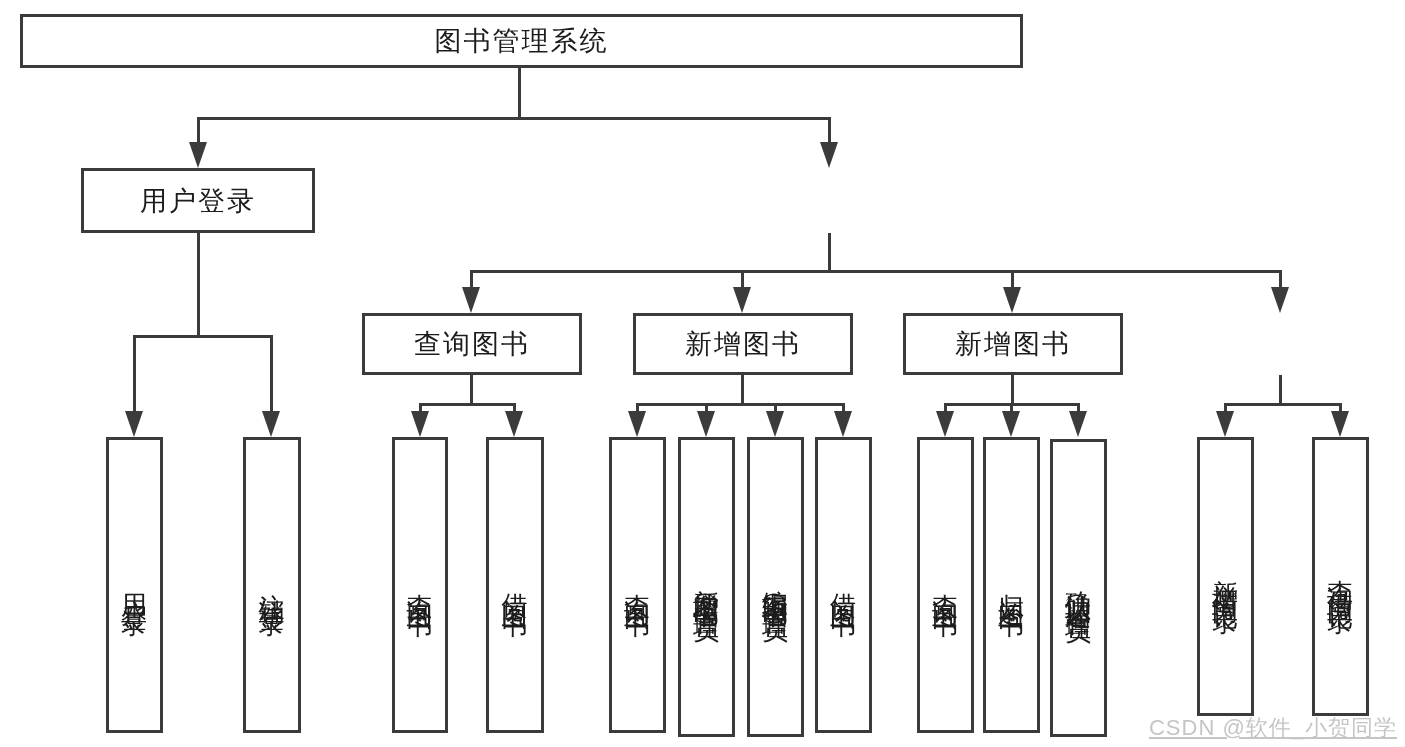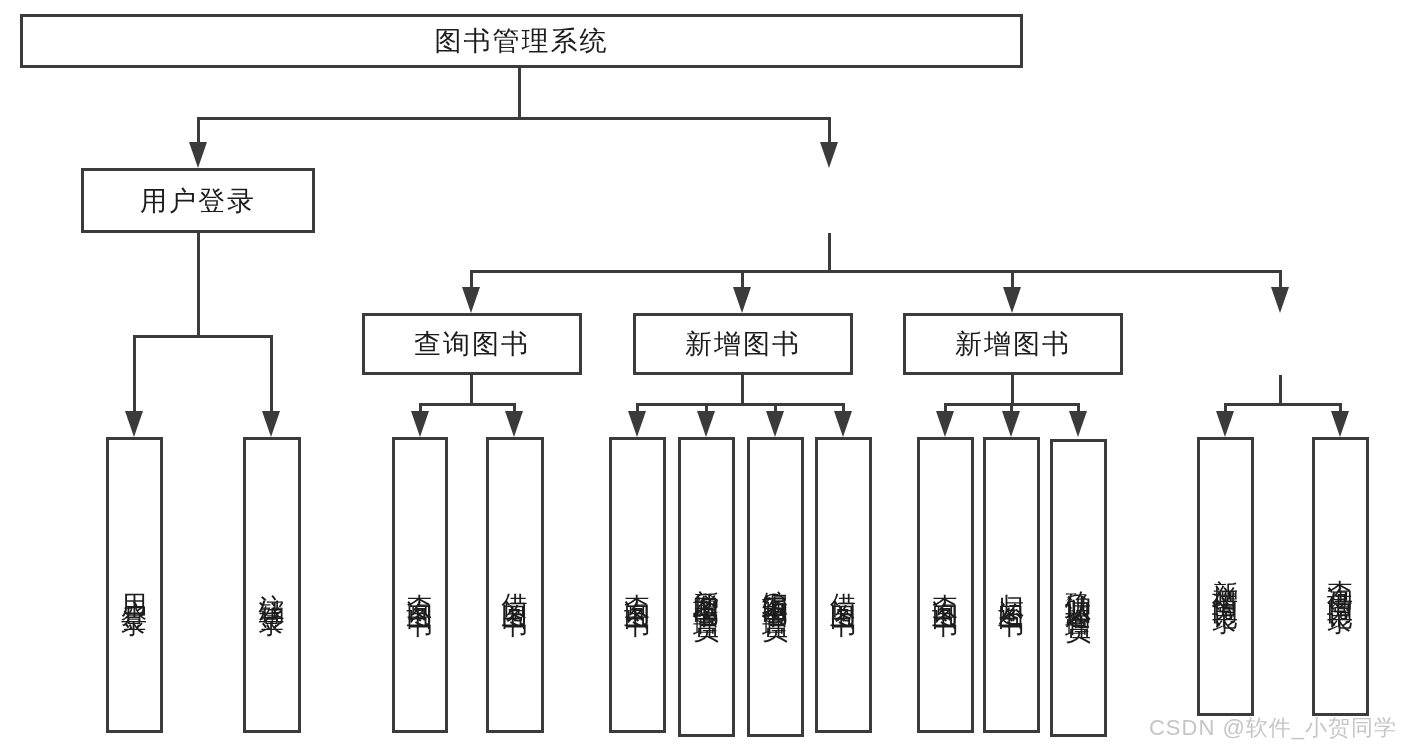--- a/index.html
+++ b/index.html
@@ -55,20 +55,21 @@
     border-top: 26px solid var(--line, #3b3b3b);
   }
   .watermark {
     position: absolute;
     right: 8px;
     bottom: 4px;
     font-size: 22px;
     color: var(--wm, #c5c5c5);
     letter-spacing: 1px;
     white-space: nowrap;
+    text-decoration: underline;
   }
 </style>
 </head>
 <body>
 
 <div id="canvas">
 
   <div class="node h-label" style="left:20px; top:14px; width:1003px; height:54px;">图书管理系统</div>
 
   <div class="vline" style="left:518px; top:68px;  height:50px;"></div>

